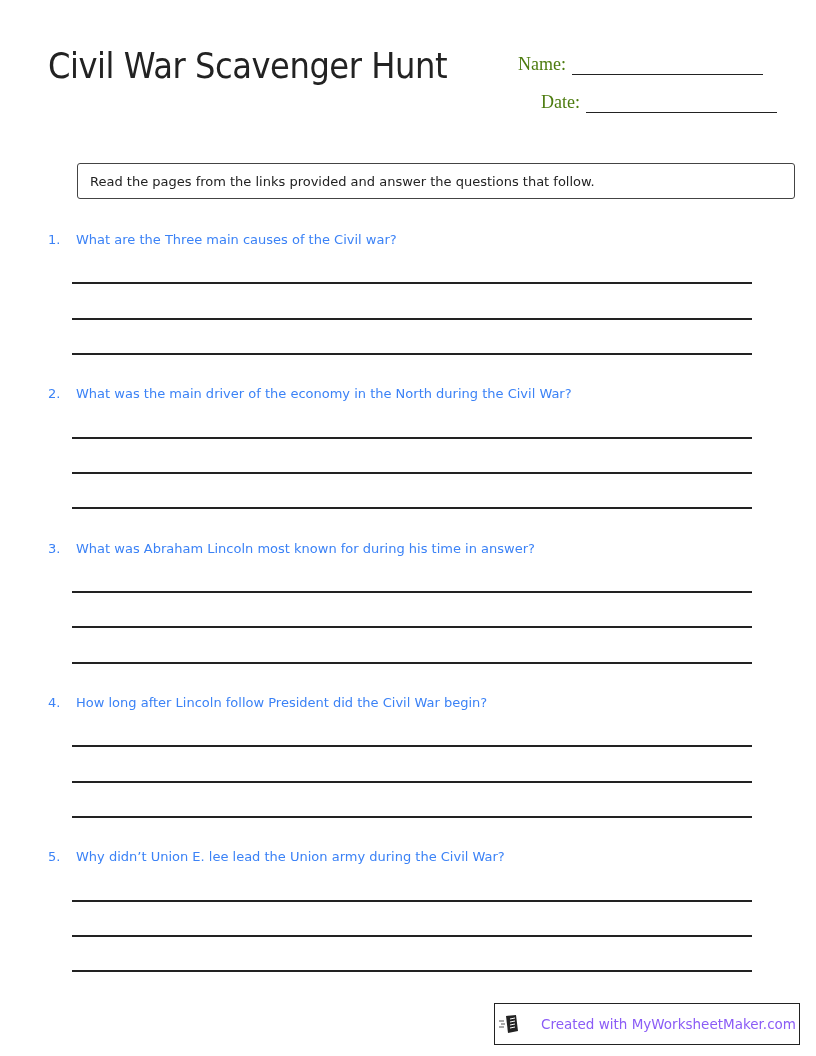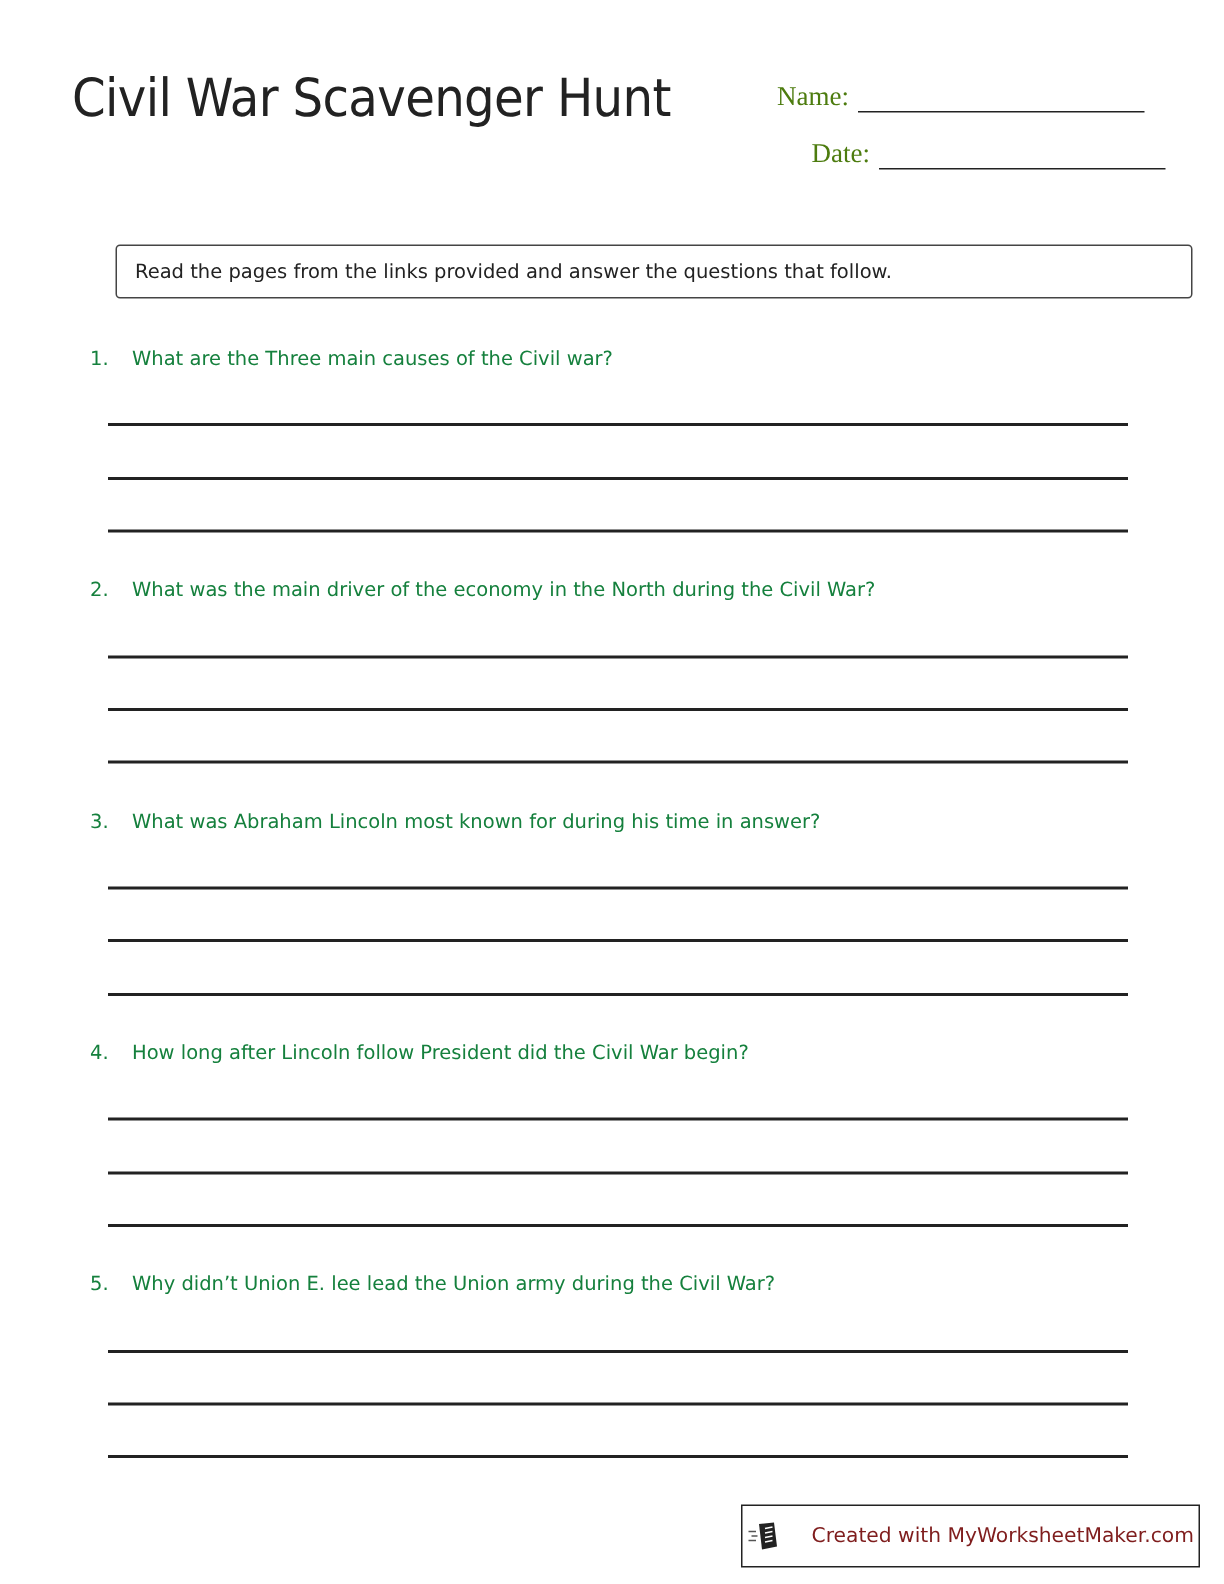--- a/index.html
+++ b/index.html
@@ -2,24 +2,24 @@
 <html><head>
 <meta charset="utf-8">
 <style>
   html, body { margin: 0; padding: 0; background: #ffffff; }
   body { width: 816px; height: 1056px; position: relative; overflow: hidden; color: #222; font-family: "Liberation Sans", sans-serif; }
   .title { position: absolute; left: 48px; top: 46px; font-size: 35px; font-family: "DejaVu Sans", sans-serif; font-weight: normal; letter-spacing: -0.5px; color: #222; transform: scaleX(0.92); transform-origin: left; }
   .field-row { position: absolute; display: flex; align-items: flex-end; }
   .field-label { font-family: "Liberation Serif", serif; font-size: 18px; color: #4d7c0f; text-align: right; width: 60px; margin-right: 6px; }
   .field-line { width: 191px; border-bottom: 1px solid #222; height: 18px; }
   .instructions { position: absolute; left: 48px; top: 163px; width: 718px; height: 36px; border: 1px solid #444; border-radius: 3px; box-sizing: border-box; padding-left: 12px; display: flex; align-items: center; font-family: "DejaVu Sans", sans-serif; font-size: 13px; color: #222; margin-left: 29px; }
-  .question { position: absolute; left: 60px; font-family: "DejaVu Sans", sans-serif; font-size: 13px; color: #15803d; }
+  .question { position: absolute; left: 48px; font-family: "DejaVu Sans", sans-serif; font-size: 13px; color: #3b82f6; }
   .q-num { display: inline-block; width: 28px; }
   .answer-line { position: absolute; left: 72px; width: 680px; height: 2px; background: #222; }
-  .footer { position: absolute; left: 494px; top: 1003px; width: 306px; height: 42px; border: 1px solid #222; box-sizing: border-box; display: flex; align-items: center; justify-content: center; gap: 21px; font-family: "DejaVu Sans", sans-serif; font-size: 13.5px; color: #7f1d1d; }
+  .footer { position: absolute; left: 494px; top: 1003px; width: 306px; height: 42px; border: 1px solid #222; box-sizing: border-box; display: flex; align-items: center; justify-content: center; gap: 21px; font-family: "DejaVu Sans", sans-serif; font-size: 13.5px; color: #8b5cf6; }
   .logo { width: 22px; height: 20px; }
 </style>
 </head>
 <body>
 
 <div class="title">Civil War Scavenger Hunt</div>
 
 <div class="field-row" style="left:506px; top:54px;">
   <span class="field-label">Name:</span>
   <span class="field-line"></span>

